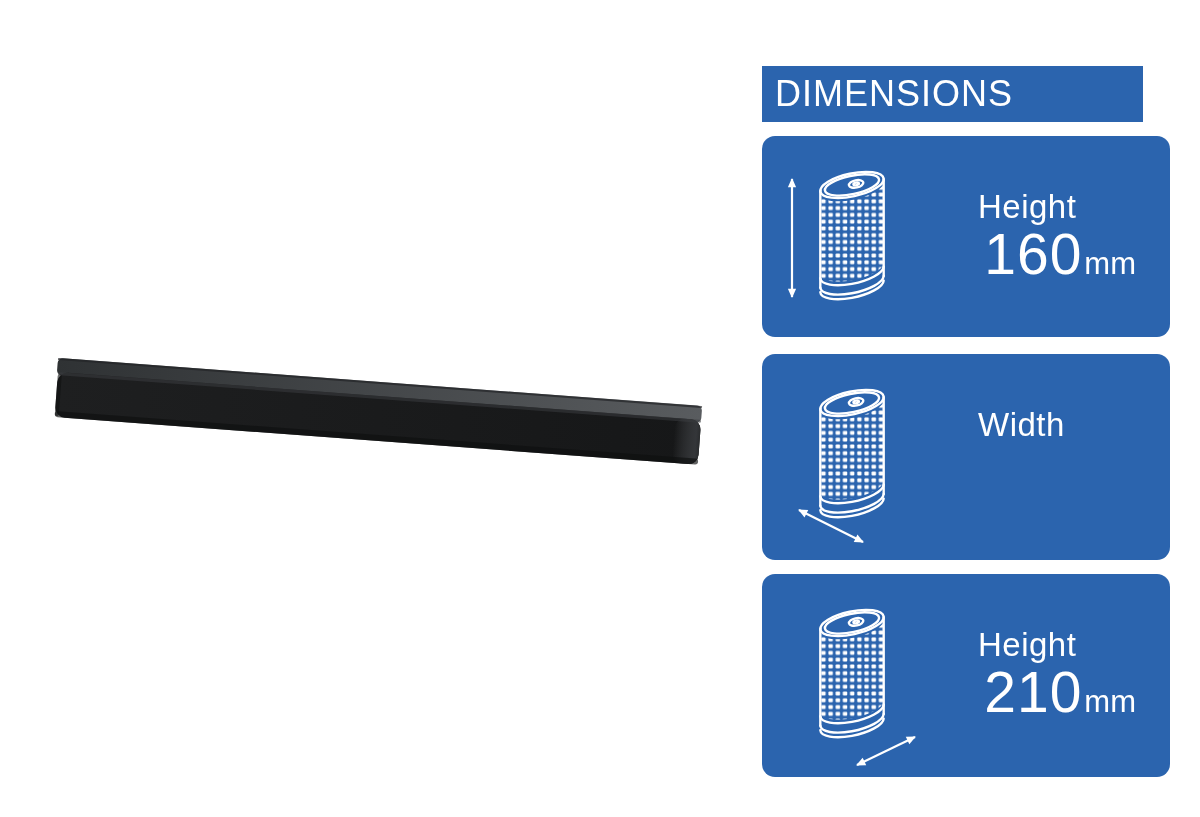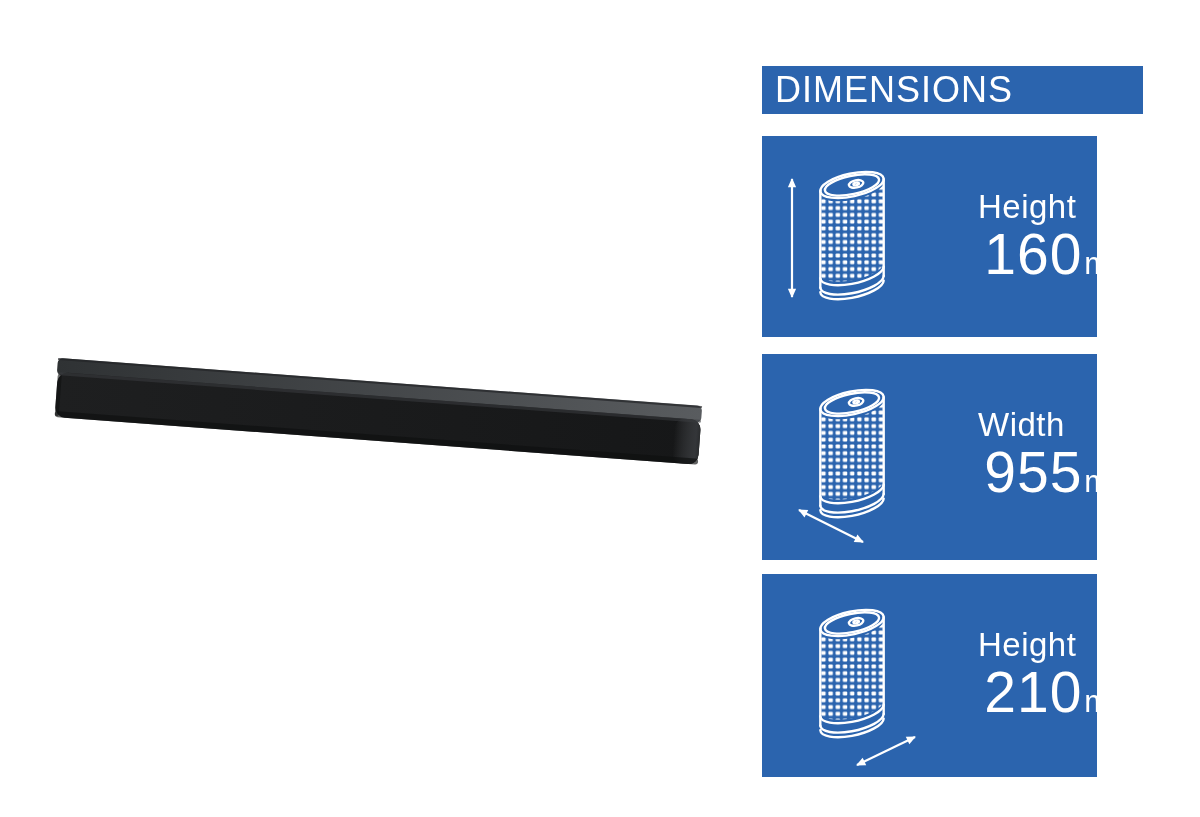--- a/index.html
+++ b/index.html
@@ -11,33 +11,34 @@
     overflow: hidden;
   }
   .stage { position: absolute; inset: 0; }
 
   
   .soundbar-svg { position: absolute; left: 0; top: 0; }
 
   
   .panel-header {
     position: absolute; left: 762px; top: 66px;
-    width: 381px; height: 48px;
+    width: 381px; height: 56px;
     background: #2b64ae;
     display: flex; align-items: center;
   }
   .panel-header h1 {
     margin: 0; padding-left: 13px;
     font-size: 36px; font-weight: 400;
     letter-spacing: 1px; color: #ffffff;
   }
 
   .dim-card {
-    position: absolute; left: 762px; width: 335px;
+    position: absolute; left: 762px; width: 408px;
     background: #2b64ae;
+    border-radius: 13px;
   }
   #card-height { top: 136px; height: 201px; }
   #card-width  { top: 354px; height: 206px; }
   #card-depth  { top: 574px; height: 203px; }
 
   .cyl-icon { position: absolute; left: 42px; top: 26px; width: 96px; height: 149px; }
 
   .arrow-v { position: absolute; left: 20px; top: 36px; }
   .arrow-w { position: absolute; left: 28px; top: 146px; }
   .arrow-d { position: absolute; left: 86px; top: 152px; }
@@ -138,23 +139,20 @@
 
   <div class="dim-card" id="card-width">
     <svg class="cyl-icon" viewBox="0 0 92 143">
       <use href="#cylSym"></use>
     </svg>
     <svg class="arrow-w" width="82" height="52" viewBox="0 0 82 52">
       <line x1="9" y1="10" x2="73" y2="42" stroke="#ffffff" stroke-width="2.2" marker-start="url(#ah)" marker-end="url(#ah)"></line>
     </svg>
     <div class="dim-text">
       <div class="dim-label">Width</div>
-      <div class="dim-value-line">
-        <span class="dim-value">955</span><span class="dim-unit">mm</span>
-      </div>
     </div>
   </div>
 
   <div class="dim-card" id="card-depth">
     <svg class="cyl-icon" viewBox="0 0 92 143">
       <use href="#cylSym"></use>
     </svg>
     <svg class="arrow-d" width="76" height="48" viewBox="0 0 76 48">
       <line x1="9" y1="39" x2="67" y2="11" stroke="#ffffff" stroke-width="2.2" marker-start="url(#ah)" marker-end="url(#ah)"></line>
     </svg>

